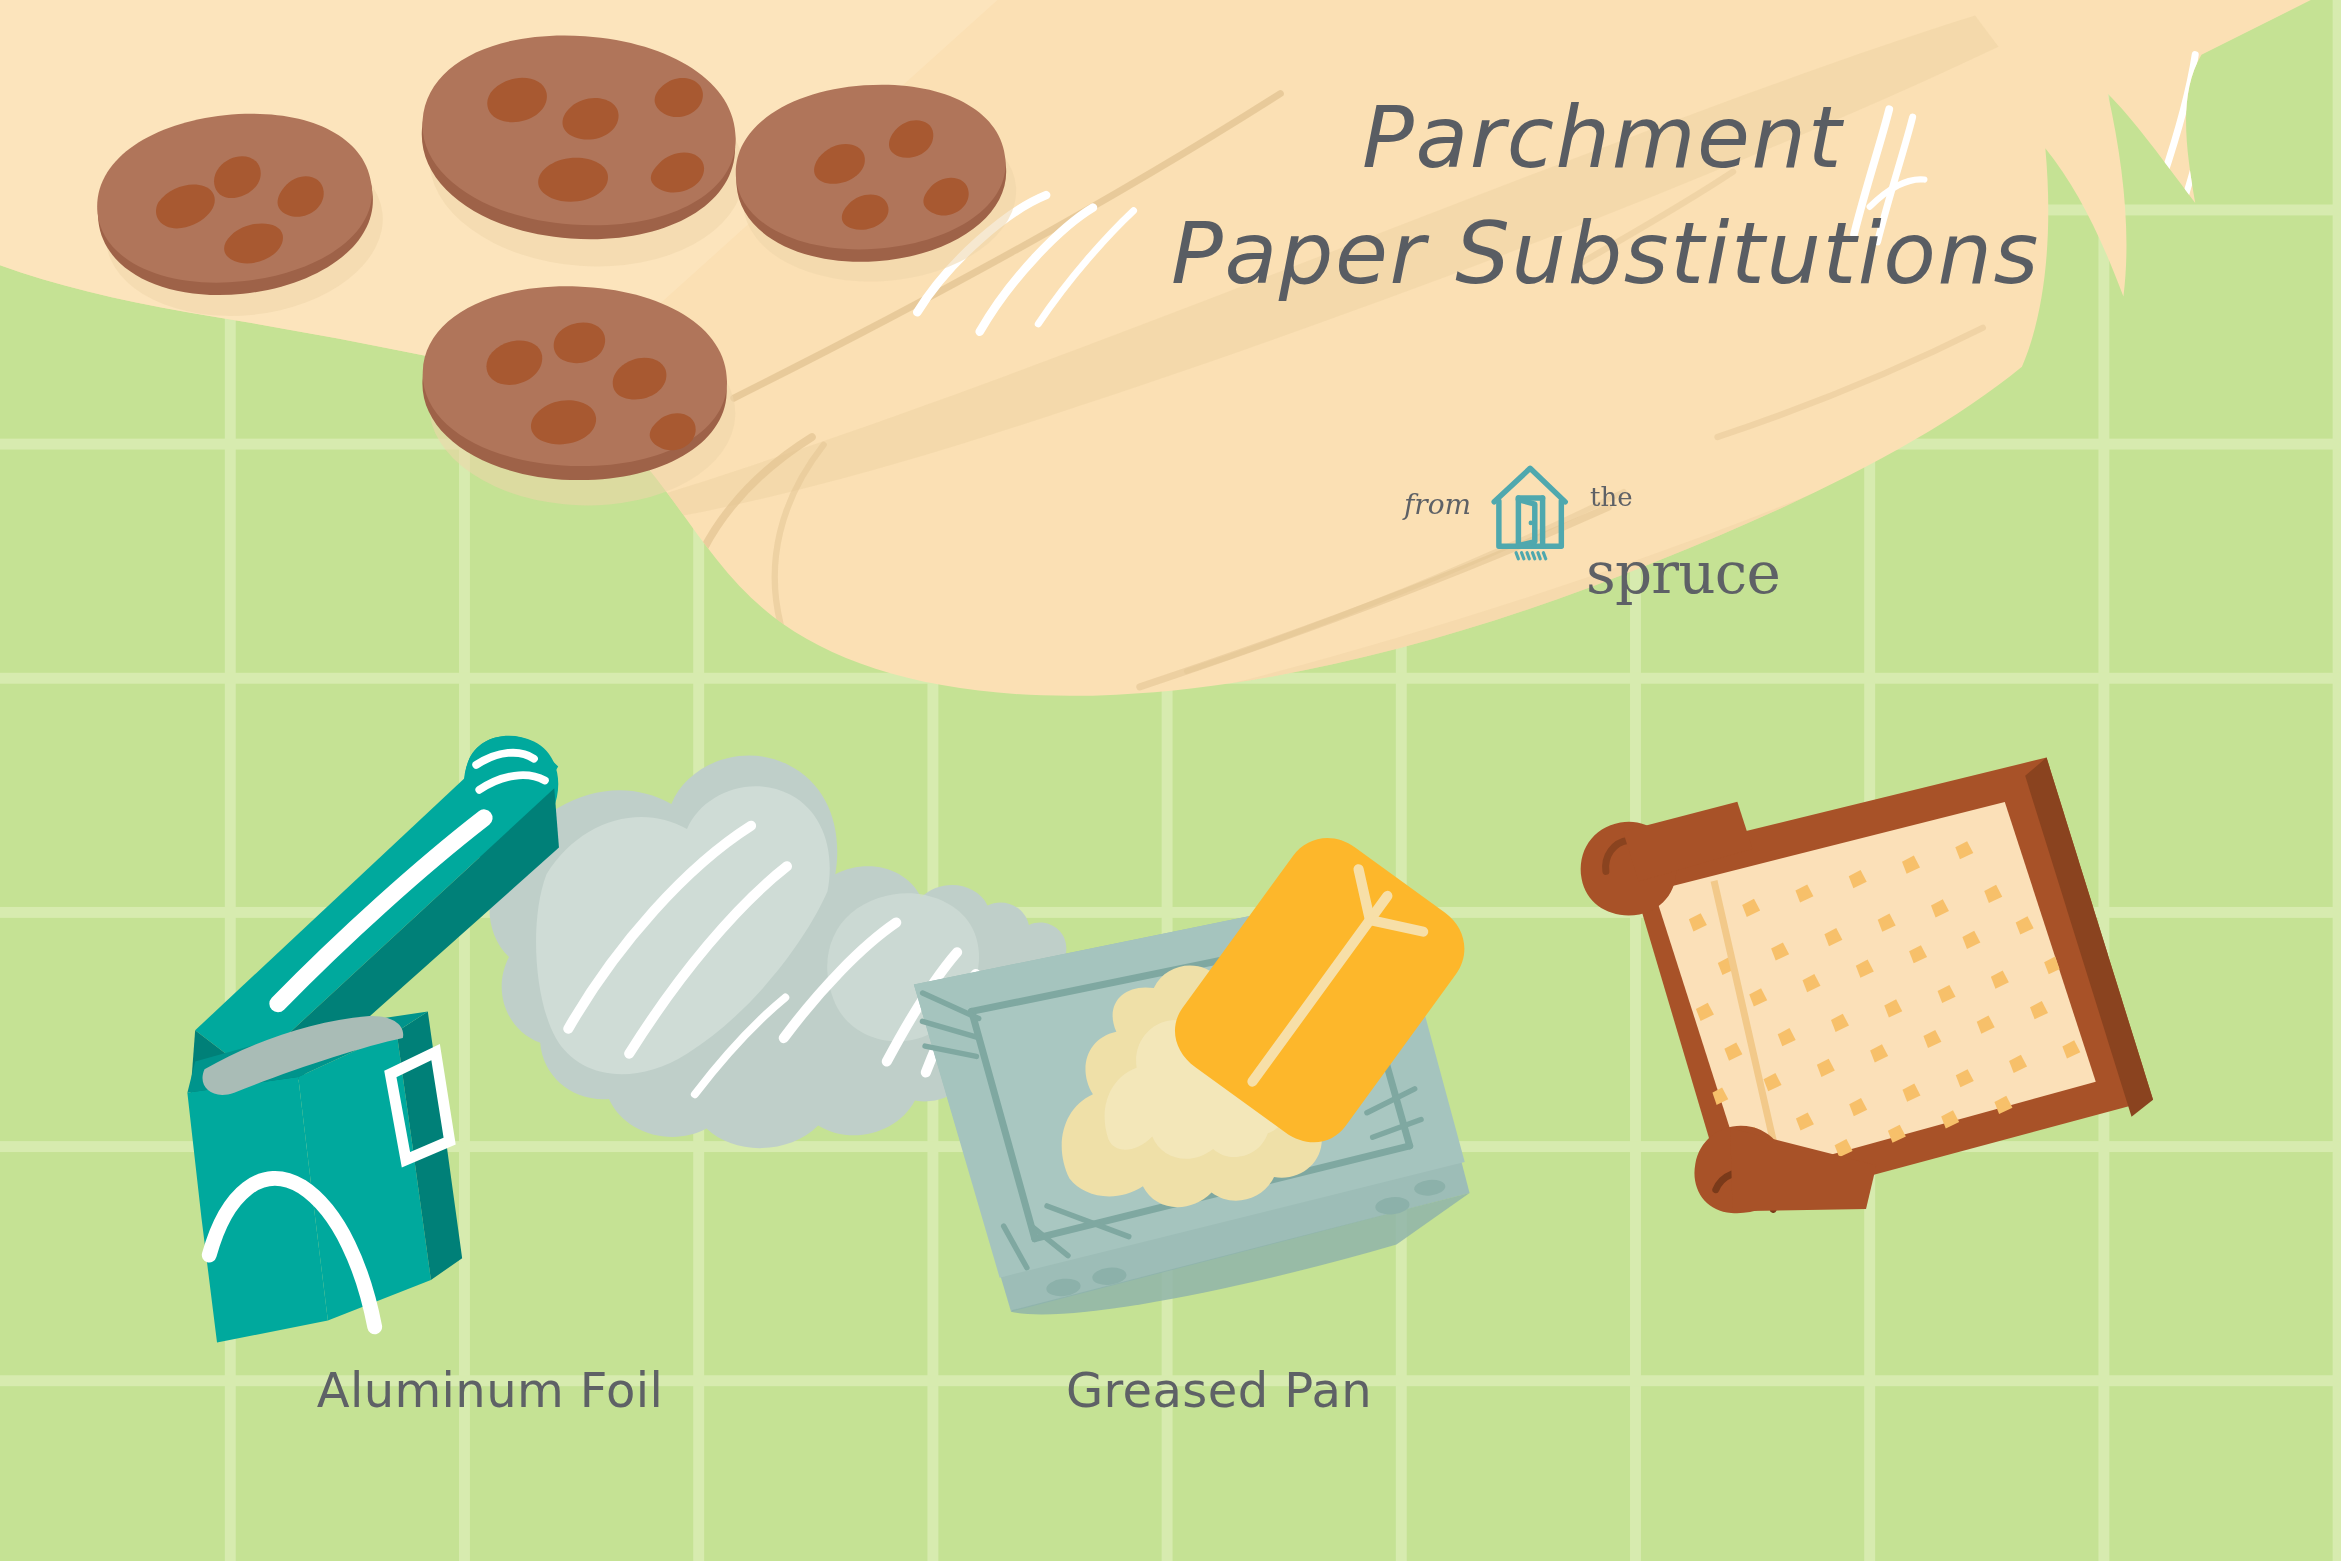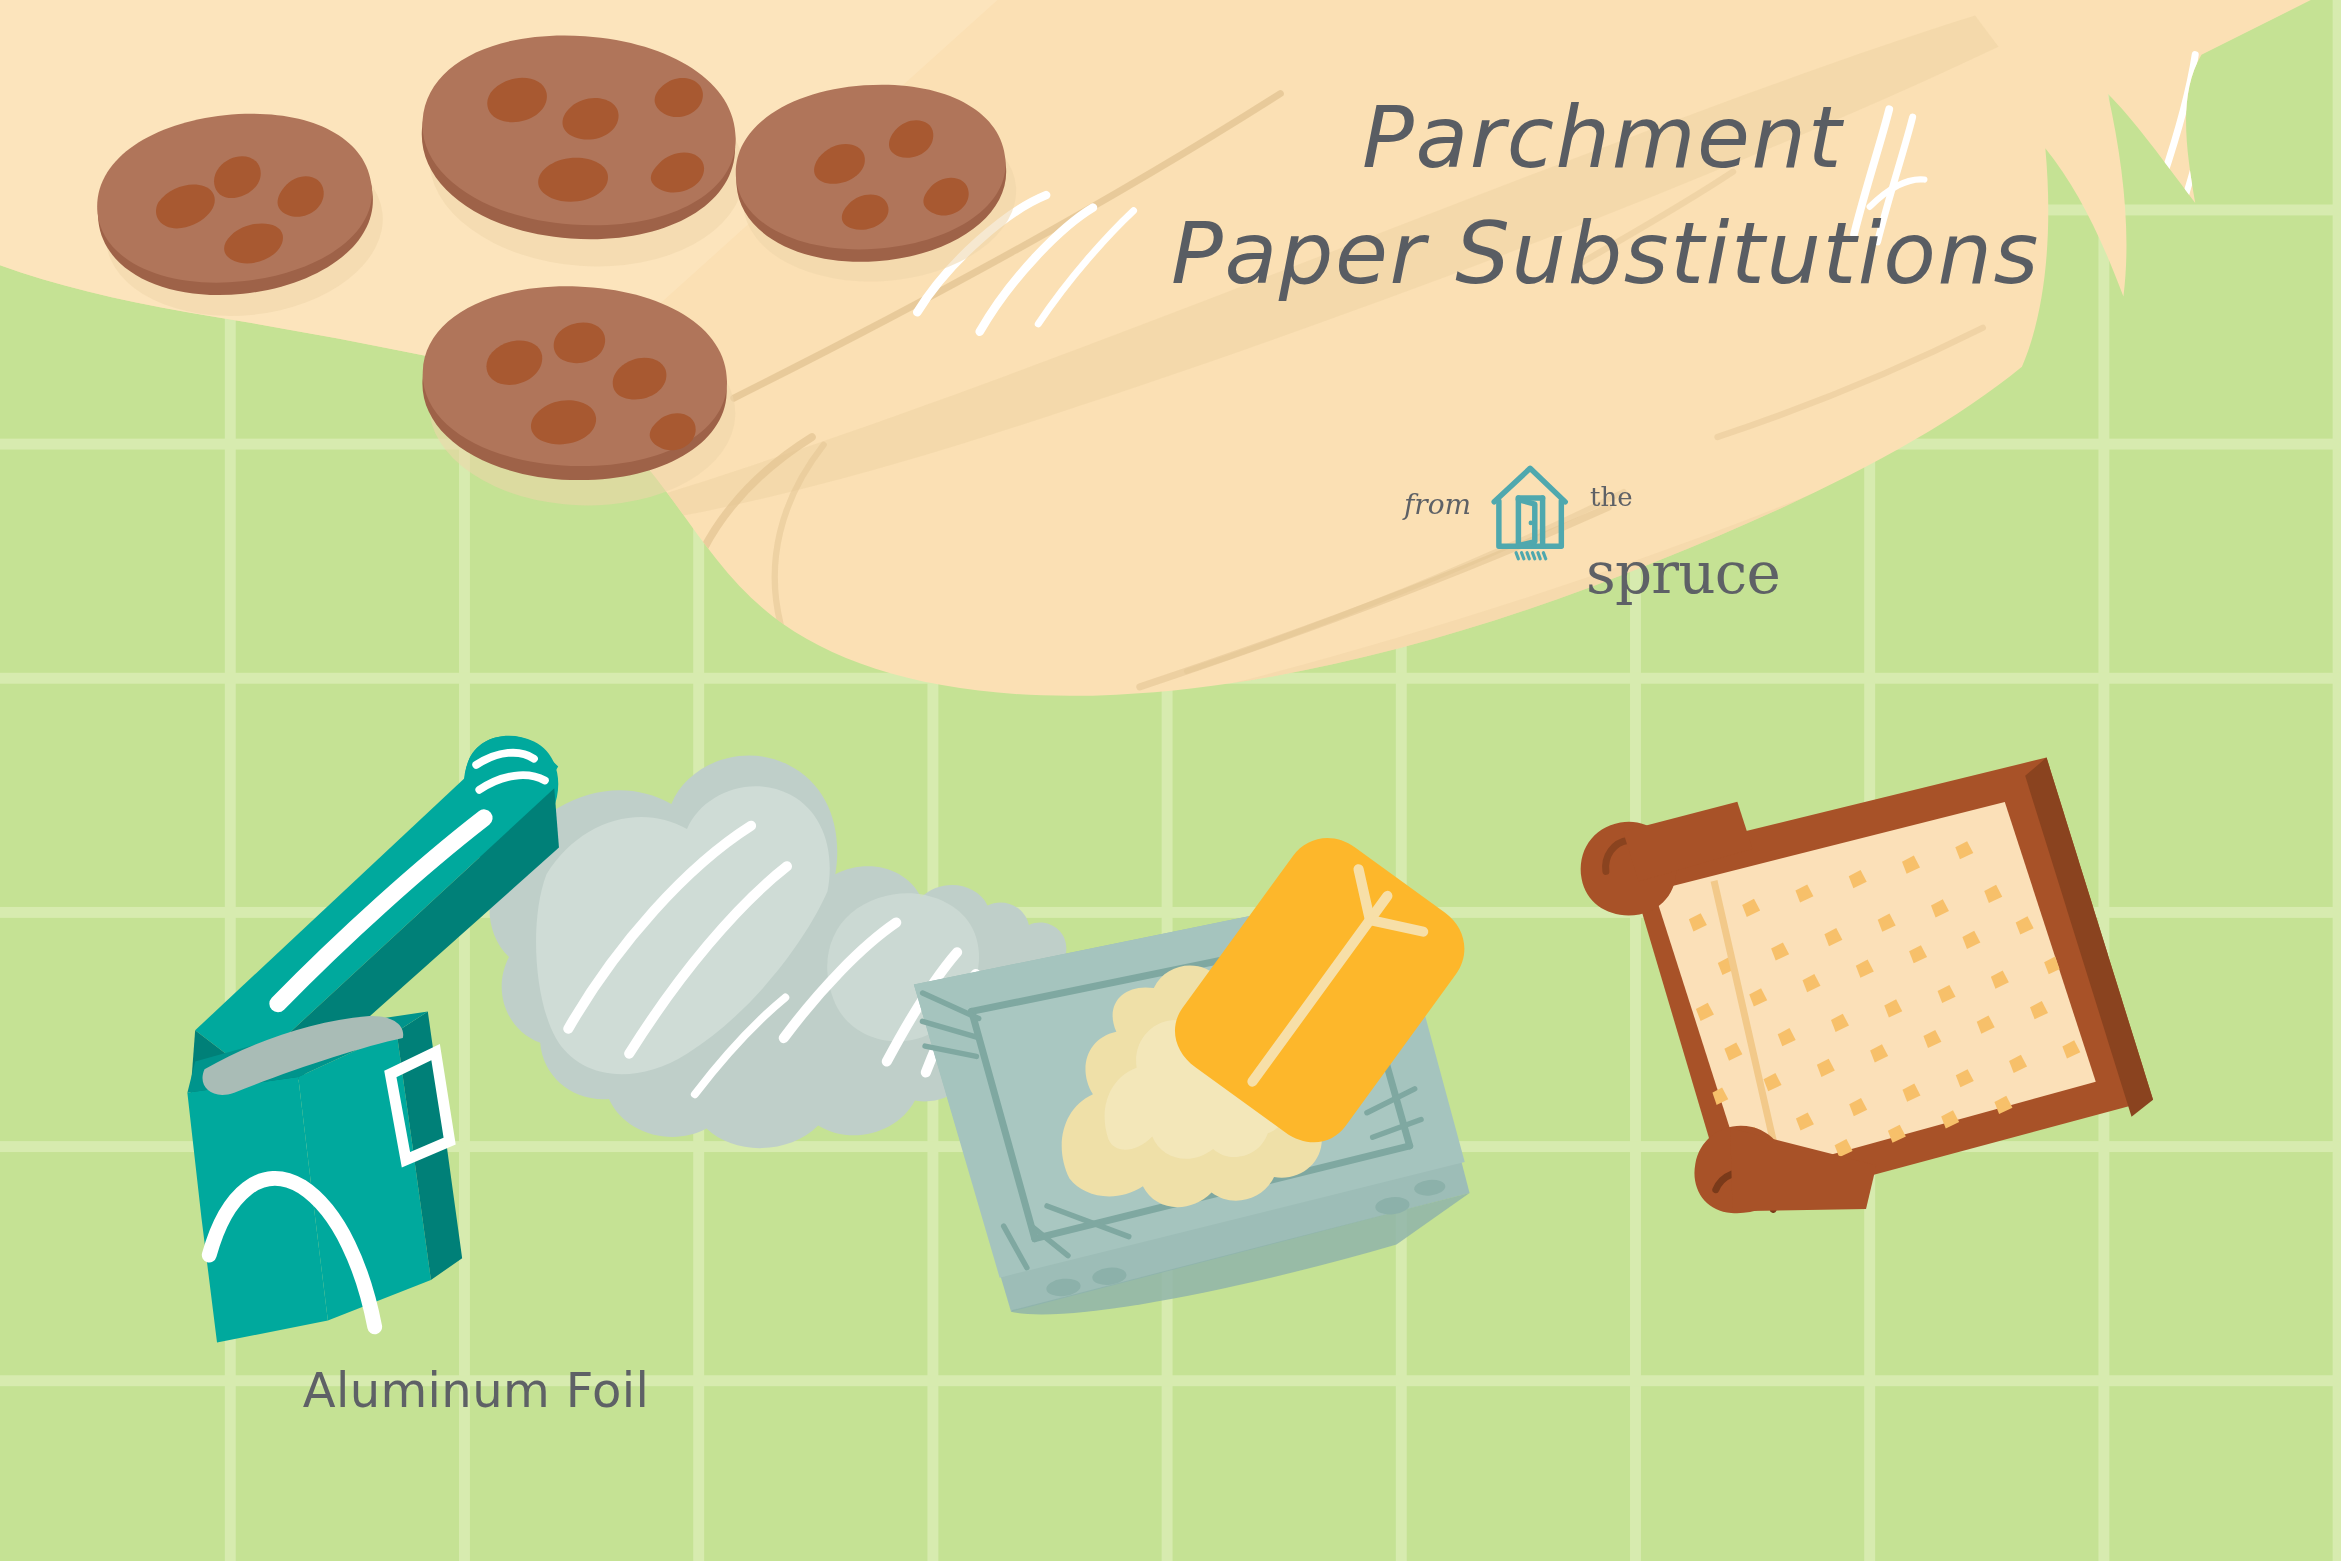--- a/index.html
+++ b/index.html
@@ -329,21 +329,21 @@
                  C 272,1410 252,1392 262,1370 Z" fill="#A9BCB6"></path>
 
         <g stroke="#FFFFFF" fill="none" stroke-linecap="round">
           <path d="M 268,1608 C 290,1528 336,1490 386,1520 C 436,1552 466,1628 480,1700" stroke-width="19"></path>
           <path d="M 500,1376 L 558,1348 L 576,1462 L 520,1486 Z" stroke-width="14" fill="none"></path>
         </g>
       </g>
     </g>
   </svg>
 
-  <div class="lbl" style="left:242px; top:1362px; width:468px;text-align:center;">Aluminum Foil</div>
+  <div class="lbl" style="left:256px; top:1362px; width:468px;text-align:center;">Aluminum Foil</div>
 
   <svg class="layer" viewBox="0 0 3000 2000" preserveAspectRatio="none">
     <g>
 
       <g transform="rotate(-6 1570 1330)">
         <path d="M 1180,1220 L 1800,1160 L 1860,1560 L 1260,1650 Z" fill="#9DBDB7"></path>
         <path d="M 1180,1220 L 1800,1160 L 1858,1520 L 1250,1605 Z" fill="#A5C4BE"></path>
 
         <path d="M 1248,1262 L 1742,1214 L 1790,1492 L 1300,1560 Z" fill="#A9C7C1"></path>
 
@@ -404,20 +404,21 @@
 
         <g stroke="#F7DFA8" fill="none" stroke-linecap="round">
           <path d="M 1718,1130 L 1718,1424" stroke-width="13"></path>
           <path d="M 1718,1168 L 1668,1124" stroke-width="13"></path>
           <path d="M 1718,1168 L 1782,1140" stroke-width="13"></path>
         </g>
       </g>
     </g>
   </svg>
 
+  <div class="lbl" style="left:1024px; top:1362px; width:390px;">Greased Pan</div>
 
   <svg class="layer" viewBox="0 0 3000 2000" preserveAspectRatio="none">
     <defs>
       <clipPath id="matInnerClip">
         <path d="M 2130,1120 L 2592,1032 L 2680,1440 L 2215,1528 Z"></path>
       </clipPath>
     </defs>
     <g transform="rotate(-7 2400 1300)">
 
       <g>

